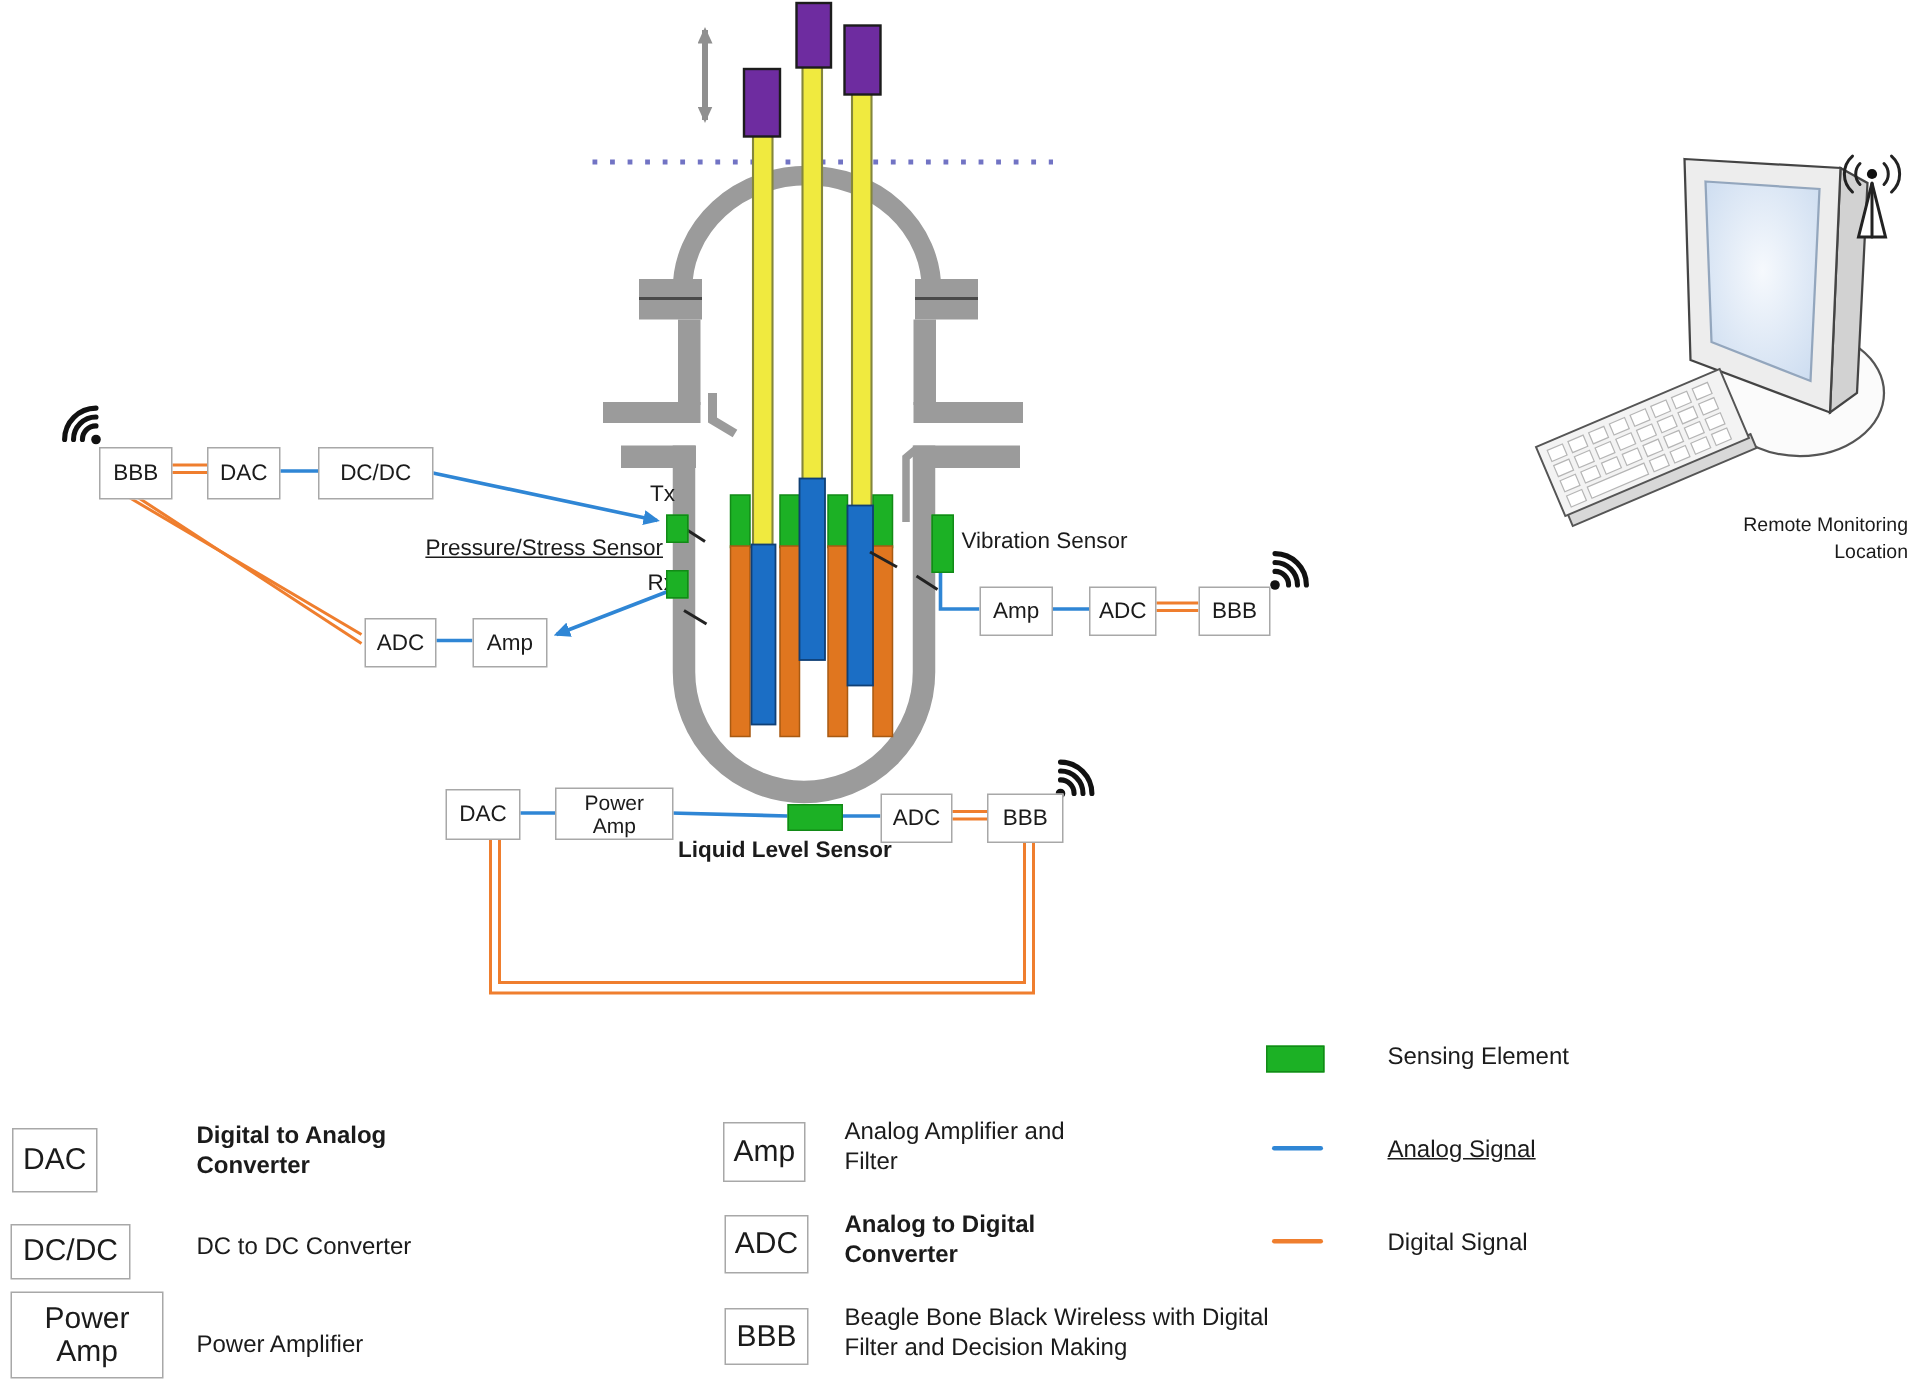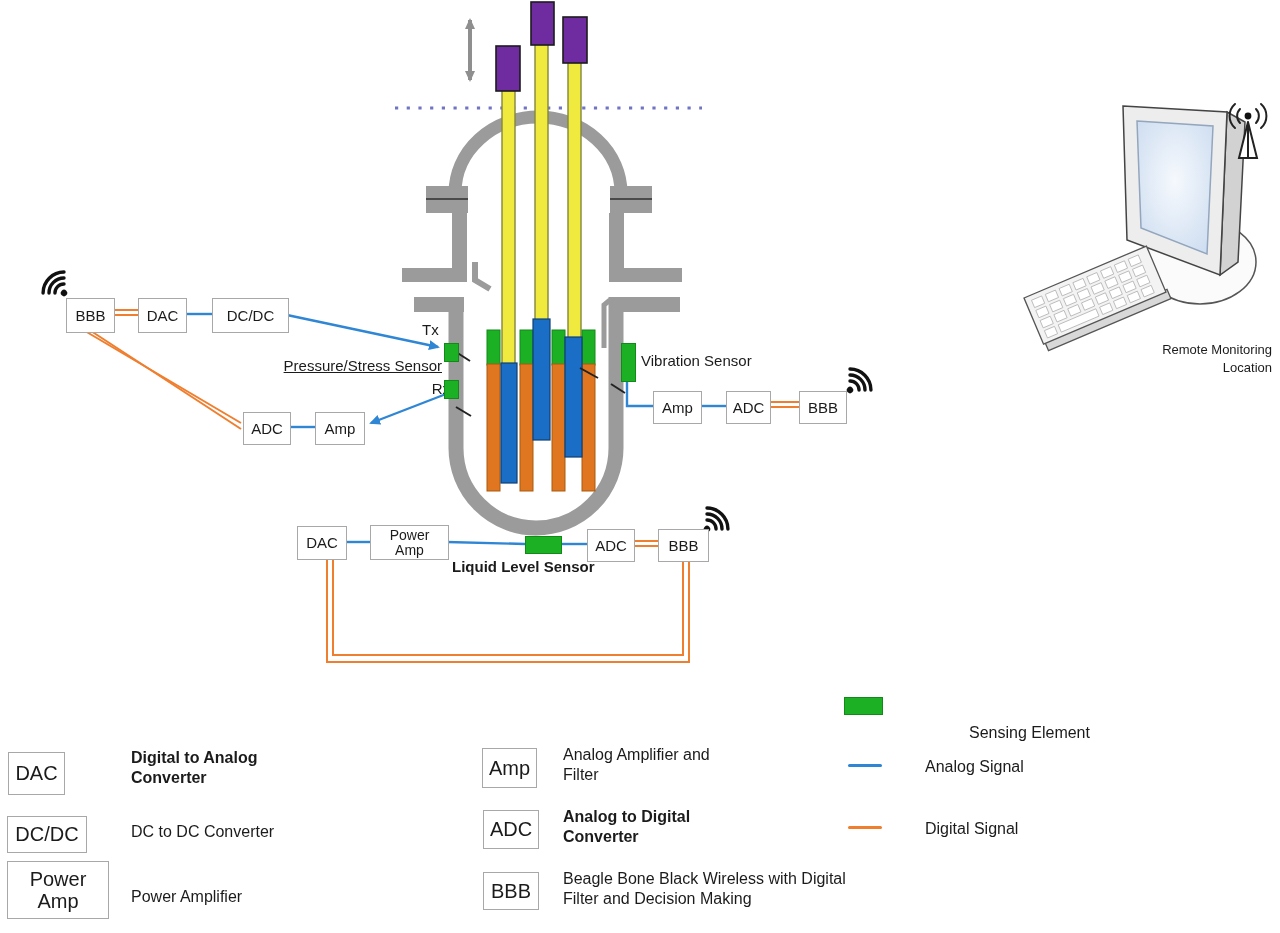--- a/index.html
+++ b/index.html
@@ -215,21 +215,21 @@
 <div class="dbox" style="left:370px;top:525px;width:77px;height:33px;font-size:14px;">Power
 Amp</div>
 <div class="dbox" style="left:587px;top:529px;width:46px;height:31px;">ADC</div>
 <div class="dbox" style="left:658px;top:529px;width:49px;height:31px;">BBB</div>
 
 <div class="sensor" style="left:444px;top:343px;width:13px;height:17px;"></div>
 <div class="sensor" style="left:444px;top:380px;width:13px;height:17px;"></div>
 <div class="sensor" style="left:621px;top:343px;width:13px;height:37px;"></div>
 <div class="sensor" style="left:525px;top:536px;width:35px;height:16px;"></div>
 
-<div class="slabel" style="left:422px;top:321px;width:28px;text-align:left;">Tx</div>
+<div class="slabel" style="left:422px;top:321px;width:28px;text-align:right;">Tx</div>
 <div class="slabel" style="left:270px;top:357px;width:172px;text-align:right;text-decoration:underline;">Pressure/Stress Sensor</div>
 <div class="slabel" style="left:422px;top:380px;width:28px;text-align:right;">Rx</div>
 <div class="slabel" style="left:641px;top:352px;">Vibration Sensor</div>
 <div class="slabel" style="left:452px;top:558px;font-weight:bold;">Liquid Level Sensor</div>
 
 <div class="remote-label" style="left:1092px;top:341px;width:180px;">Remote Monitoring
 Location</div>
 
 <div class="lbox" style="left:8px;top:752px;width:55px;height:41px;">DAC</div>
 <div class="ldesc" style="left:131px;top:748px;font-weight:bold;">Digital to Analog
@@ -248,19 +248,19 @@
 
 <div class="lbox" style="left:483px;top:810px;width:54px;height:37px;">ADC</div>
 <div class="ldesc" style="left:563px;top:807px;font-weight:bold;">Analog to Digital
 Converter</div>
 
 <div class="lbox" style="left:483px;top:872px;width:54px;height:36px;">BBB</div>
 <div class="ldesc" style="left:563px;top:869px;">Beagle Bone Black Wireless with Digital
 Filter and Decision Making</div>
 
 <div class="sensor" style="left:844px;top:697px;width:37px;height:16px;"></div>
-<div class="ldesc" style="left:925px;top:723px;margin-left:44px;">Sensing Element</div>
+<div class="ldesc" style="left:925px;top:695px;">Sensing Element</div>
 
 <div class="swatch-line" style="left:848px;top:764px;width:34px;background:#2F86D5;"></div>
-<div class="ldesc" style="left:925px;top:757px;">Analog Signal</div>
+<div class="ldesc" style="left:925px;top:757px;text-decoration:underline;">Analog Signal</div>
 
 <div class="swatch-line" style="left:848px;top:826px;width:34px;background:#EF7E2E;"></div>
 <div class="ldesc" style="left:925px;top:819px;">Digital Signal</div>
 
 </body></html>

